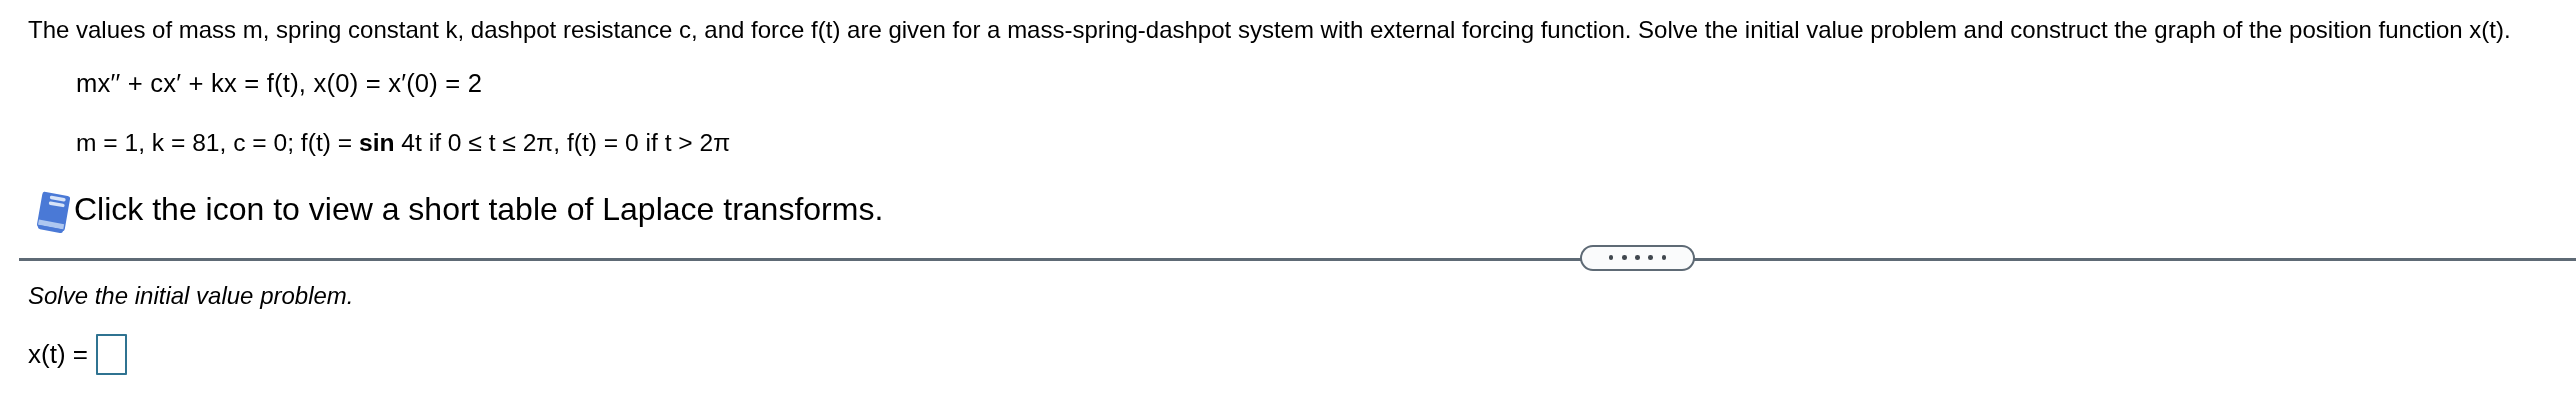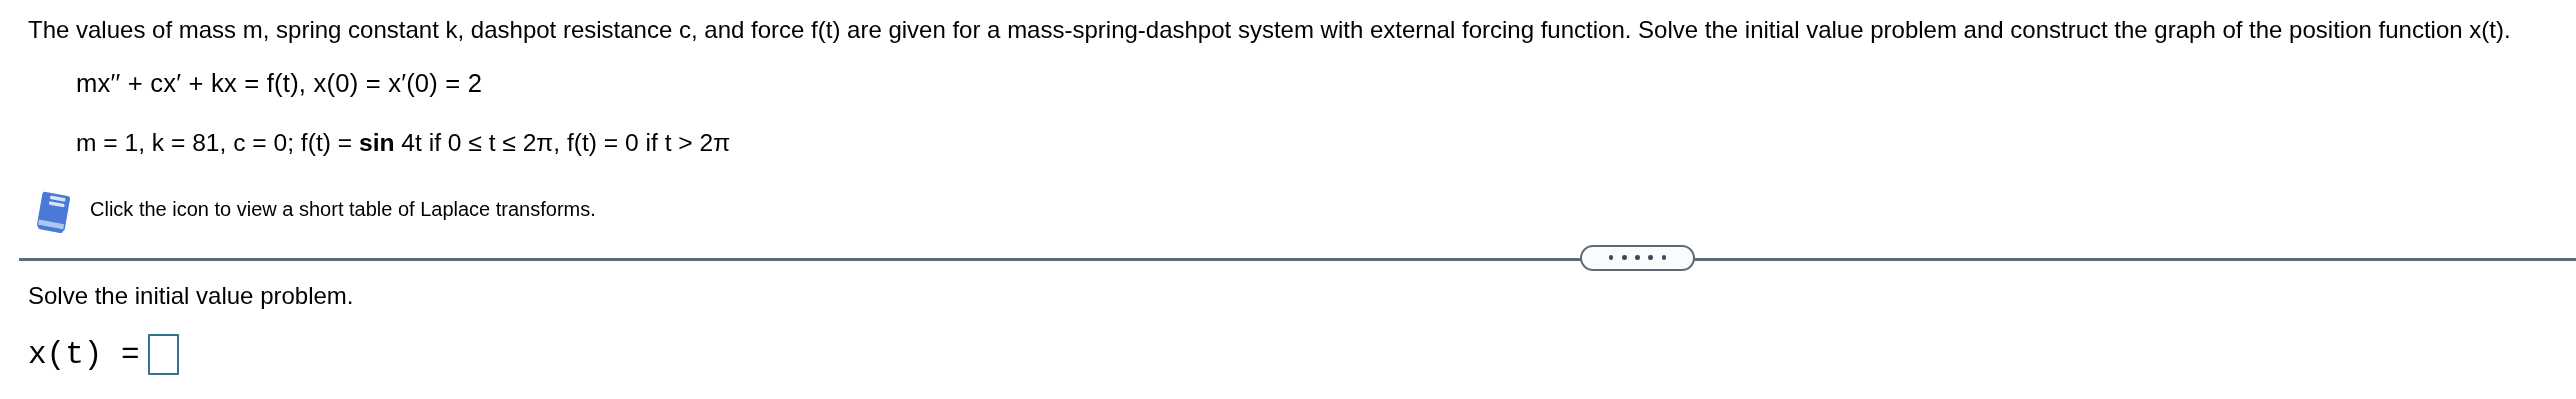--- a/index.html
+++ b/index.html
@@ -40,22 +40,21 @@
   .hint-row {
     position: absolute; left: 34px; top: 188px;
     display: flex; align-items: center;
   }
   .icon-button {
     width: 40px; height: 47px;
     border: none; background: transparent; padding: 0;
     cursor: pointer; flex: 0 0 auto;
   }
   .hint-text {
-    margin-left: 16px;
-    font-size: 20px; line-height: 24.6px; white-space: nowrap;
+    font-size: 32px; line-height: 24.6px; white-space: nowrap;
     position: relative; top: -1.9px;
   }
 
   .divider {
     position: absolute; left: 19px; right: 0px; top: 258px;
     height: 2.8px; background: var(--divider);
   }
   .expander {
     position: absolute; left: 1580px; top: 245px;
     width: 115px; height: 25.6px;
@@ -65,29 +64,29 @@
     display: flex; align-items: center; justify-content: center;
     gap: 8.5px; cursor: pointer; padding: 0;
   }
   .expander .dot {
     width: 4.7px; height: 4.7px; border-radius: 50%;
     background: var(--dot); display: block;
   }
 
   .prompt {
     position: absolute; left: 28px; top: 283px;
-    font-size: 24px; line-height: 25.6px; white-space: nowrap;
+    font-size: 24px; line-height: 25.6px; white-space: nowrap; font-style: italic;
   }
 
   .answer-row {
     position: absolute; left: 28px; top: 332px;
     height: 44px; display: flex; align-items: center;
   }
   .answer-label {
-    font-size: 31px; white-space: nowrap; font-family: Liberation Mono, monospace;
+    font-size: 26px; white-space: nowrap;
   }
   .answer-box {
     margin-left: 8.5px;
     width: 31px; height: 41px;
     border: 2.8px solid var(--input-border);
     border-radius: 0.9px;
     background: #ffffff;
     font-size: 23px; text-align: center;
     outline: none;
   }

